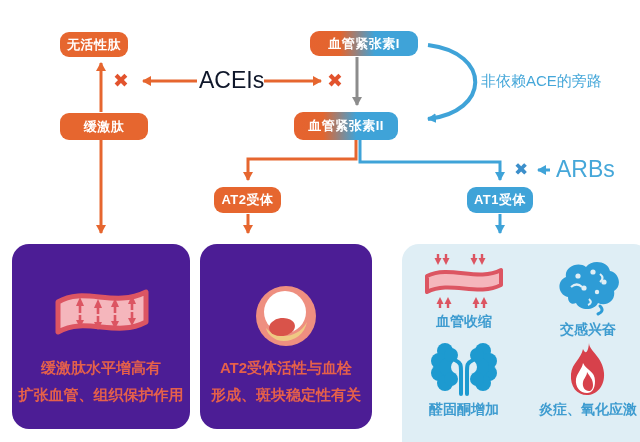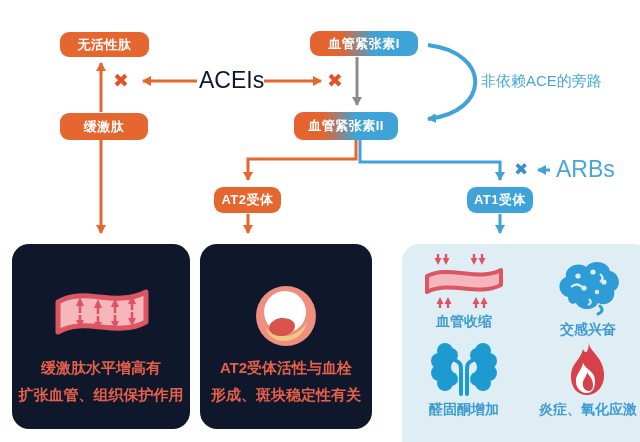--- a/index.html
+++ b/index.html
@@ -21,21 +21,21 @@
   .biglabel.orange{color:#0f172a;}
   .biglabel.blue{color:#45A7D9;}
   .smalllabel{position:absolute;font-size:15px;color:#45A7D9;white-space:nowrap;}
   .xmark{
     position:absolute;width:24px;height:24px;line-height:24px;text-align:center;
     font-size:19px;font-weight:bold;
   }
   .xmark.orange{color:#E2532D;}
   .xmark.blue{color:#3C8FCB;font-size:17px;}
   .panel{position:absolute;border-radius:17px;}
-  .panel.yellow{background:#0f172a;}
+  .panel.yellow{background:#4c1d95;}
   .panel.bluebg{background:#DFEEF5;}
   .panel .icon-wrap{position:absolute;}
   .panel-text{
     position:absolute;left:0;right:0;text-align:center;
     font-size:15px;line-height:27px;color:#E5604A;font-weight:600;
   }
   .cell{
     position:absolute;width:124px;height:88px;display:flex;flex-direction:column;
     align-items:center;justify-content:flex-start;
   }
@@ -65,21 +65,21 @@
     <path d="M264,81 L321,81" stroke="#E6662F" stroke-width="3" fill="none" marker-end="url(#ah-o)"></path>
     <path d="M357,57 L357,105" stroke="#8C8C8C" stroke-width="3" fill="none" marker-end="url(#ah-g)"></path>
     <path d="M428,45 C492,53 490,112 428,119" stroke="#3FA3D8" stroke-width="4" fill="none" marker-end="url(#ah-b)"></path>
     <path d="M356,139 L356,159 L248,159 L248,180" stroke="#E6662F" stroke-width="3" fill="none" marker-end="url(#ah-o)"></path>
     <path d="M360,139 L360,162 L500,162 L500,180" stroke="#3FA3D8" stroke-width="3" fill="none" marker-end="url(#ah-b)"></path>
     <path d="M248,214 L248,233" stroke="#E6662F" stroke-width="3" fill="none" marker-end="url(#ah-o)"></path>
     <path d="M500,214 L500,233" stroke="#3FA3D8" stroke-width="3" fill="none" marker-end="url(#ah-b)"></path>
     <path d="M550,170 L538,170" stroke="#3FA3D8" stroke-width="3" fill="none" marker-end="url(#ah-b)"></path>
   </svg>
 
-  <div class="node orange" style="left:60px;top:32px;width:89px;height:25px;">无活性肽</div>
+  <div class="node orange" style="left:60px;top:32px;width:68px;height:25px;">无活性肽</div>
   <div class="node orange" style="left:60px;top:113px;width:88px;height:27px;">缓激肽</div>
   <div class="node grad" style="left:310px;top:31px;width:108px;height:25px;">血管紧张素I</div>
   <div class="node grad" style="left:294px;top:112px;width:104px;height:28px;">血管紧张素II</div>
   <div class="node orange" style="left:214px;top:187px;width:67px;height:26px;">AT2受体</div>
   <div class="node blue" style="left:467px;top:187px;width:66px;height:26px;">AT1受体</div>
 
   <div class="biglabel orange" style="left:199px;top:67px;">ACEIs</div>
   <div class="biglabel blue" style="left:556px;top:156px;">ARBs</div>
   <div class="smalllabel" style="left:481px;top:72px;">非依赖ACE的旁路</div>
 

